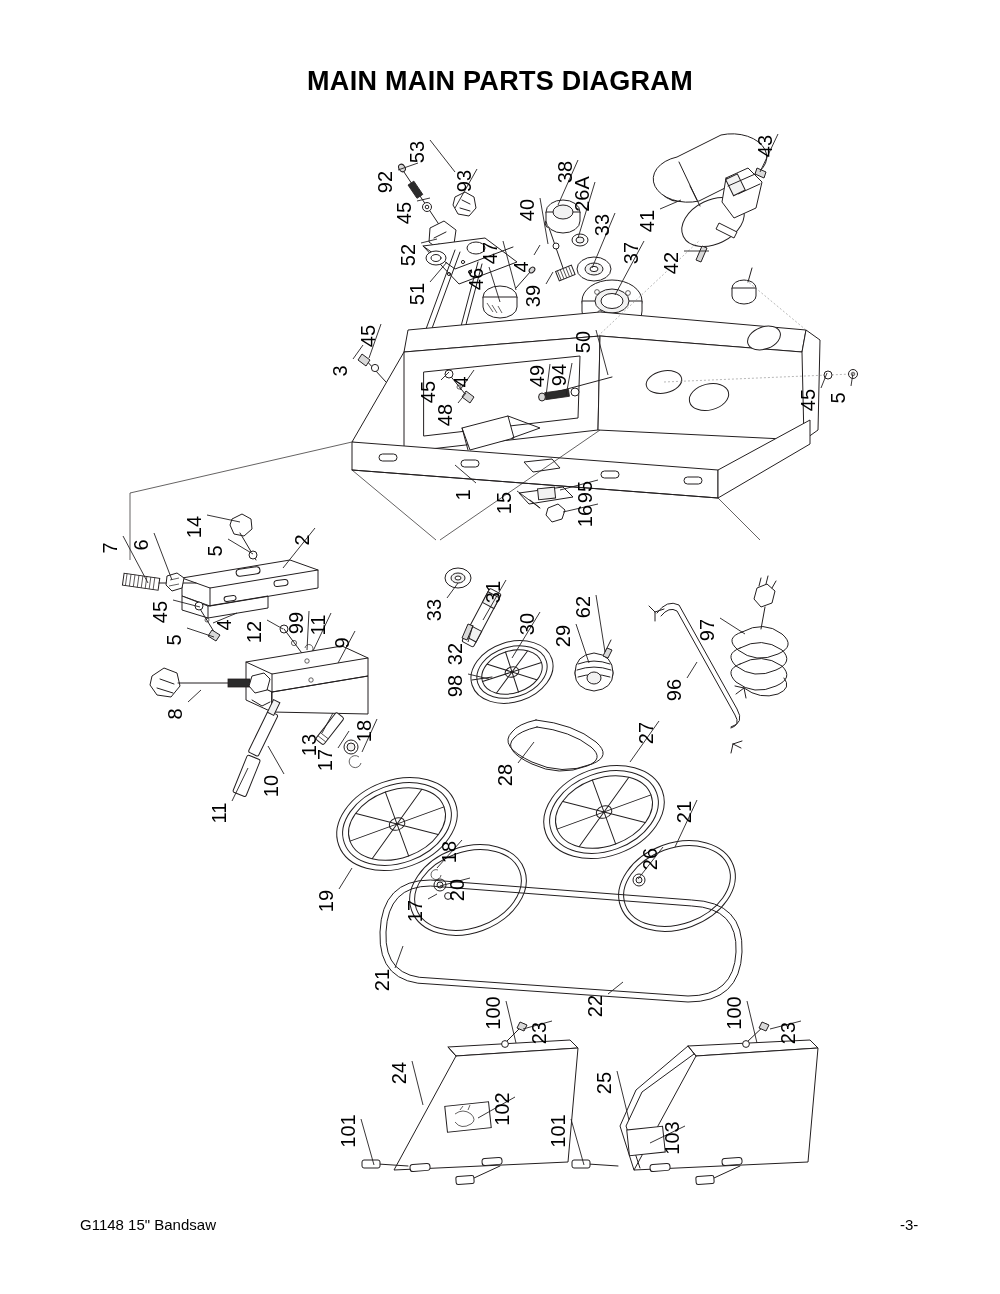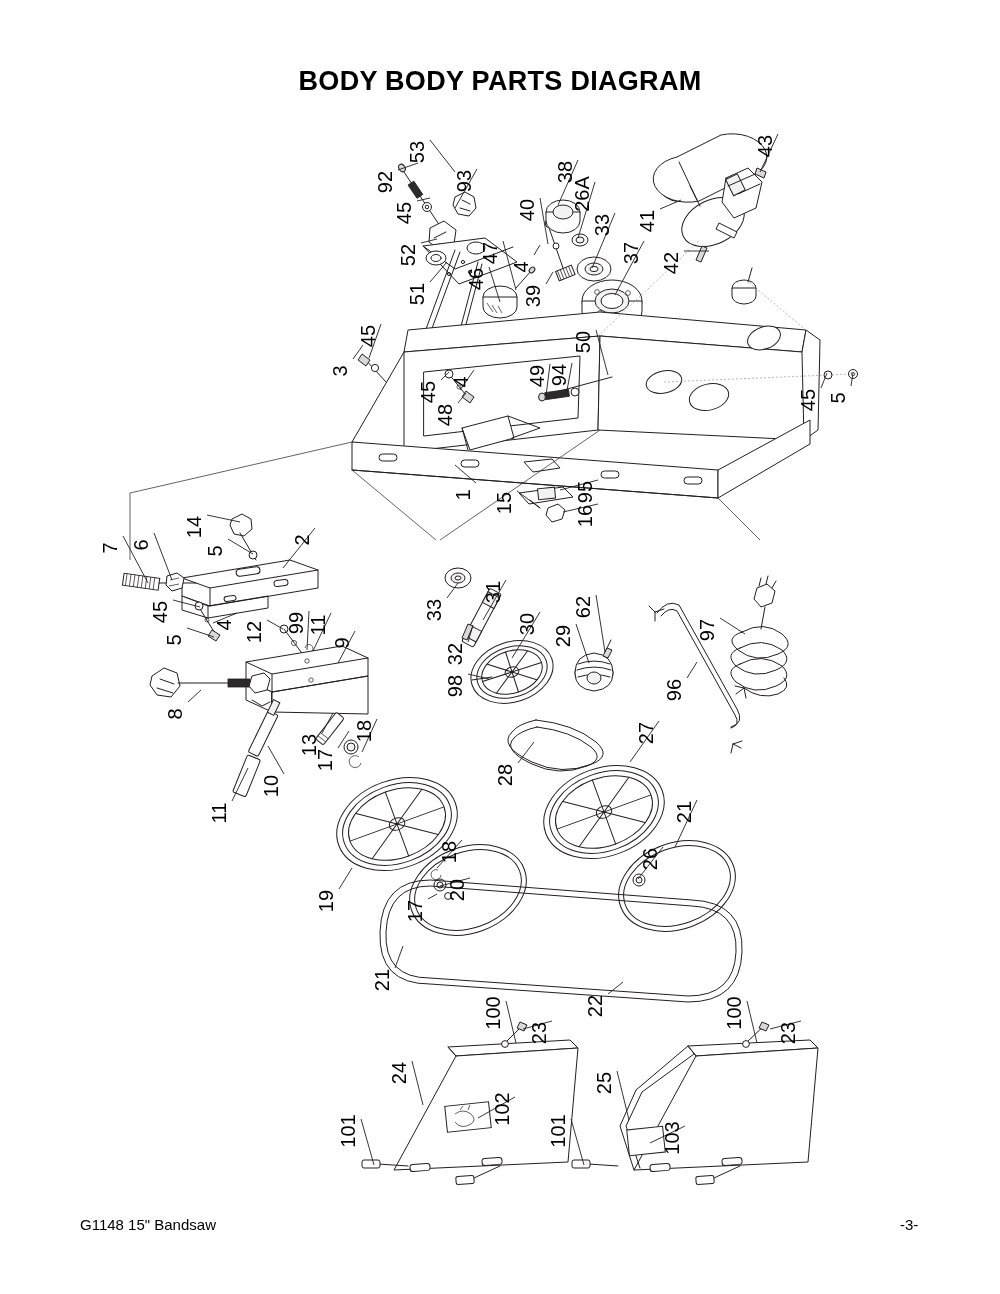--- a/index.html
+++ b/index.html
@@ -21,21 +21,21 @@
   .fillm{fill:#f2f2f2;stroke:#231f20;stroke-width:1;}
   .cal{font-family:"Liberation Sans","DejaVu Sans",sans-serif;font-size:20px;font-weight:400;
        fill:#000;}
   .callout-layer text{white-space:pre;}
 </style>
 </head>
 <body>
 
 <div id="page">
 
-  <div id="title">BODY BODY PARTS DIAGRAM</div>
+  <div id="title">MAIN MAIN PARTS DIAGRAM</div>
 
   <svg id="art" width="1000" height="1294" viewBox="0 0 1000 1294">
 
     <g>
 
       <line class="ln" x1="400" y1="166" x2="444" y2="232"></line>
       <ellipse class="fillg" cx="402" cy="168" rx="4" ry="3" transform="rotate(56 402 168)"></ellipse>
       <rect class="fillk" x="412" y="182" width="7" height="16" transform="rotate(-34 415 190)"></rect>
       <circle class="fillw" cx="427" cy="207" r="4.5"></circle>
       <circle class="fillw" cx="427" cy="207" r="1.8"></circle>

